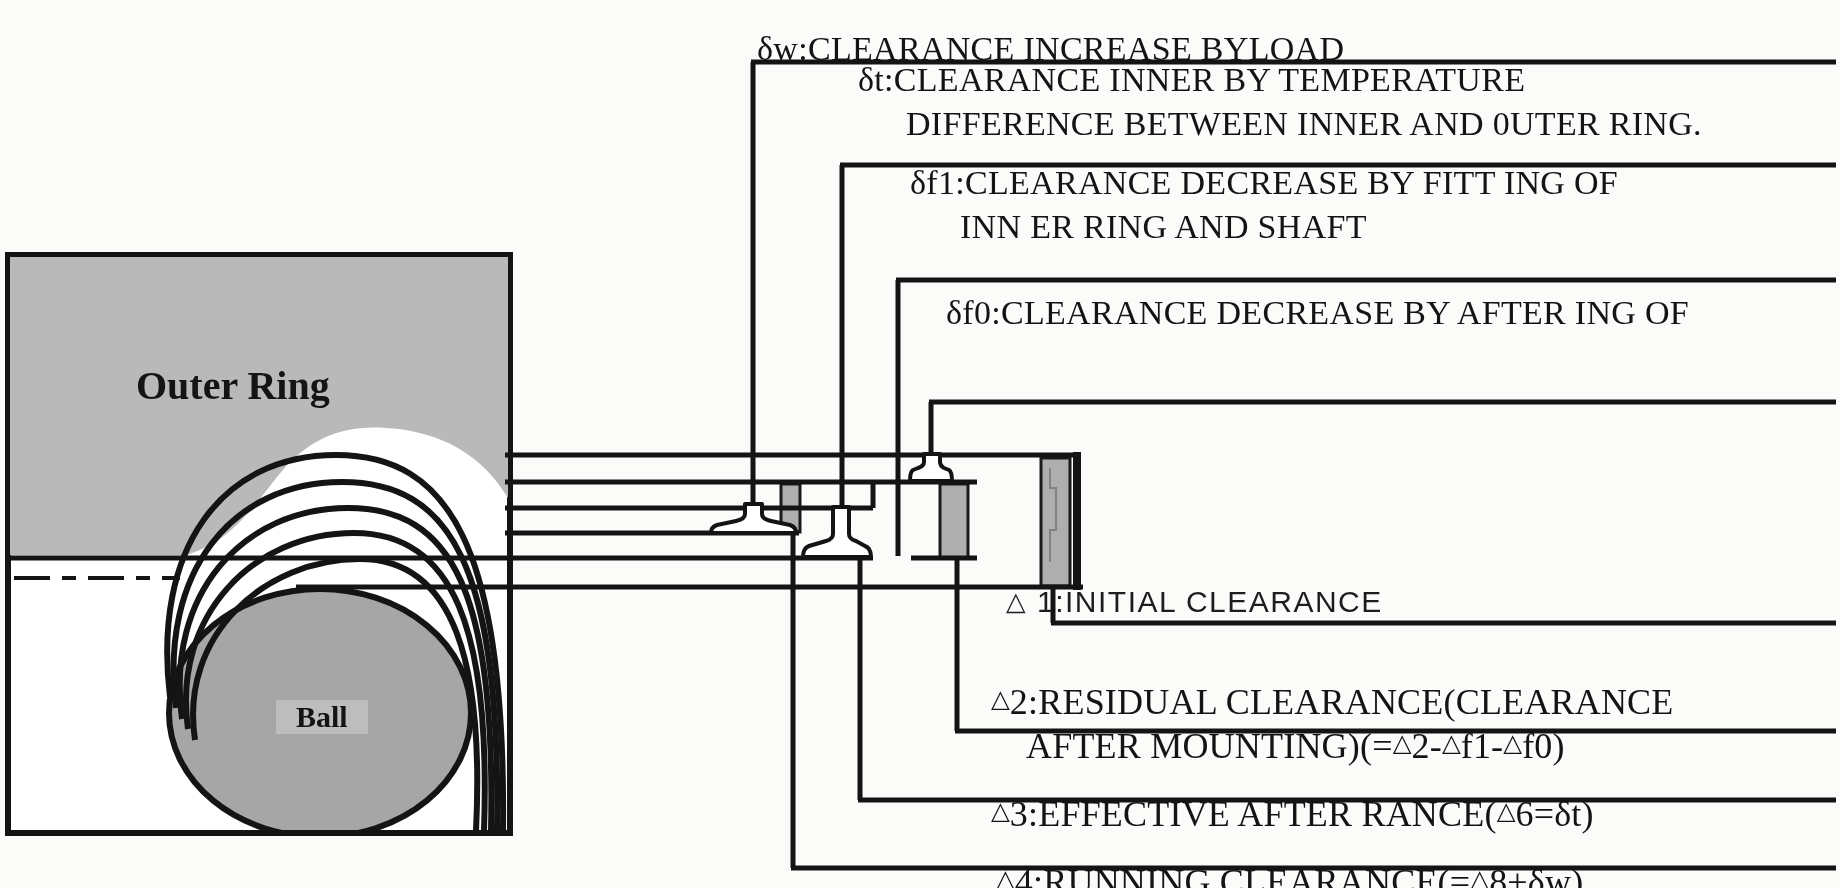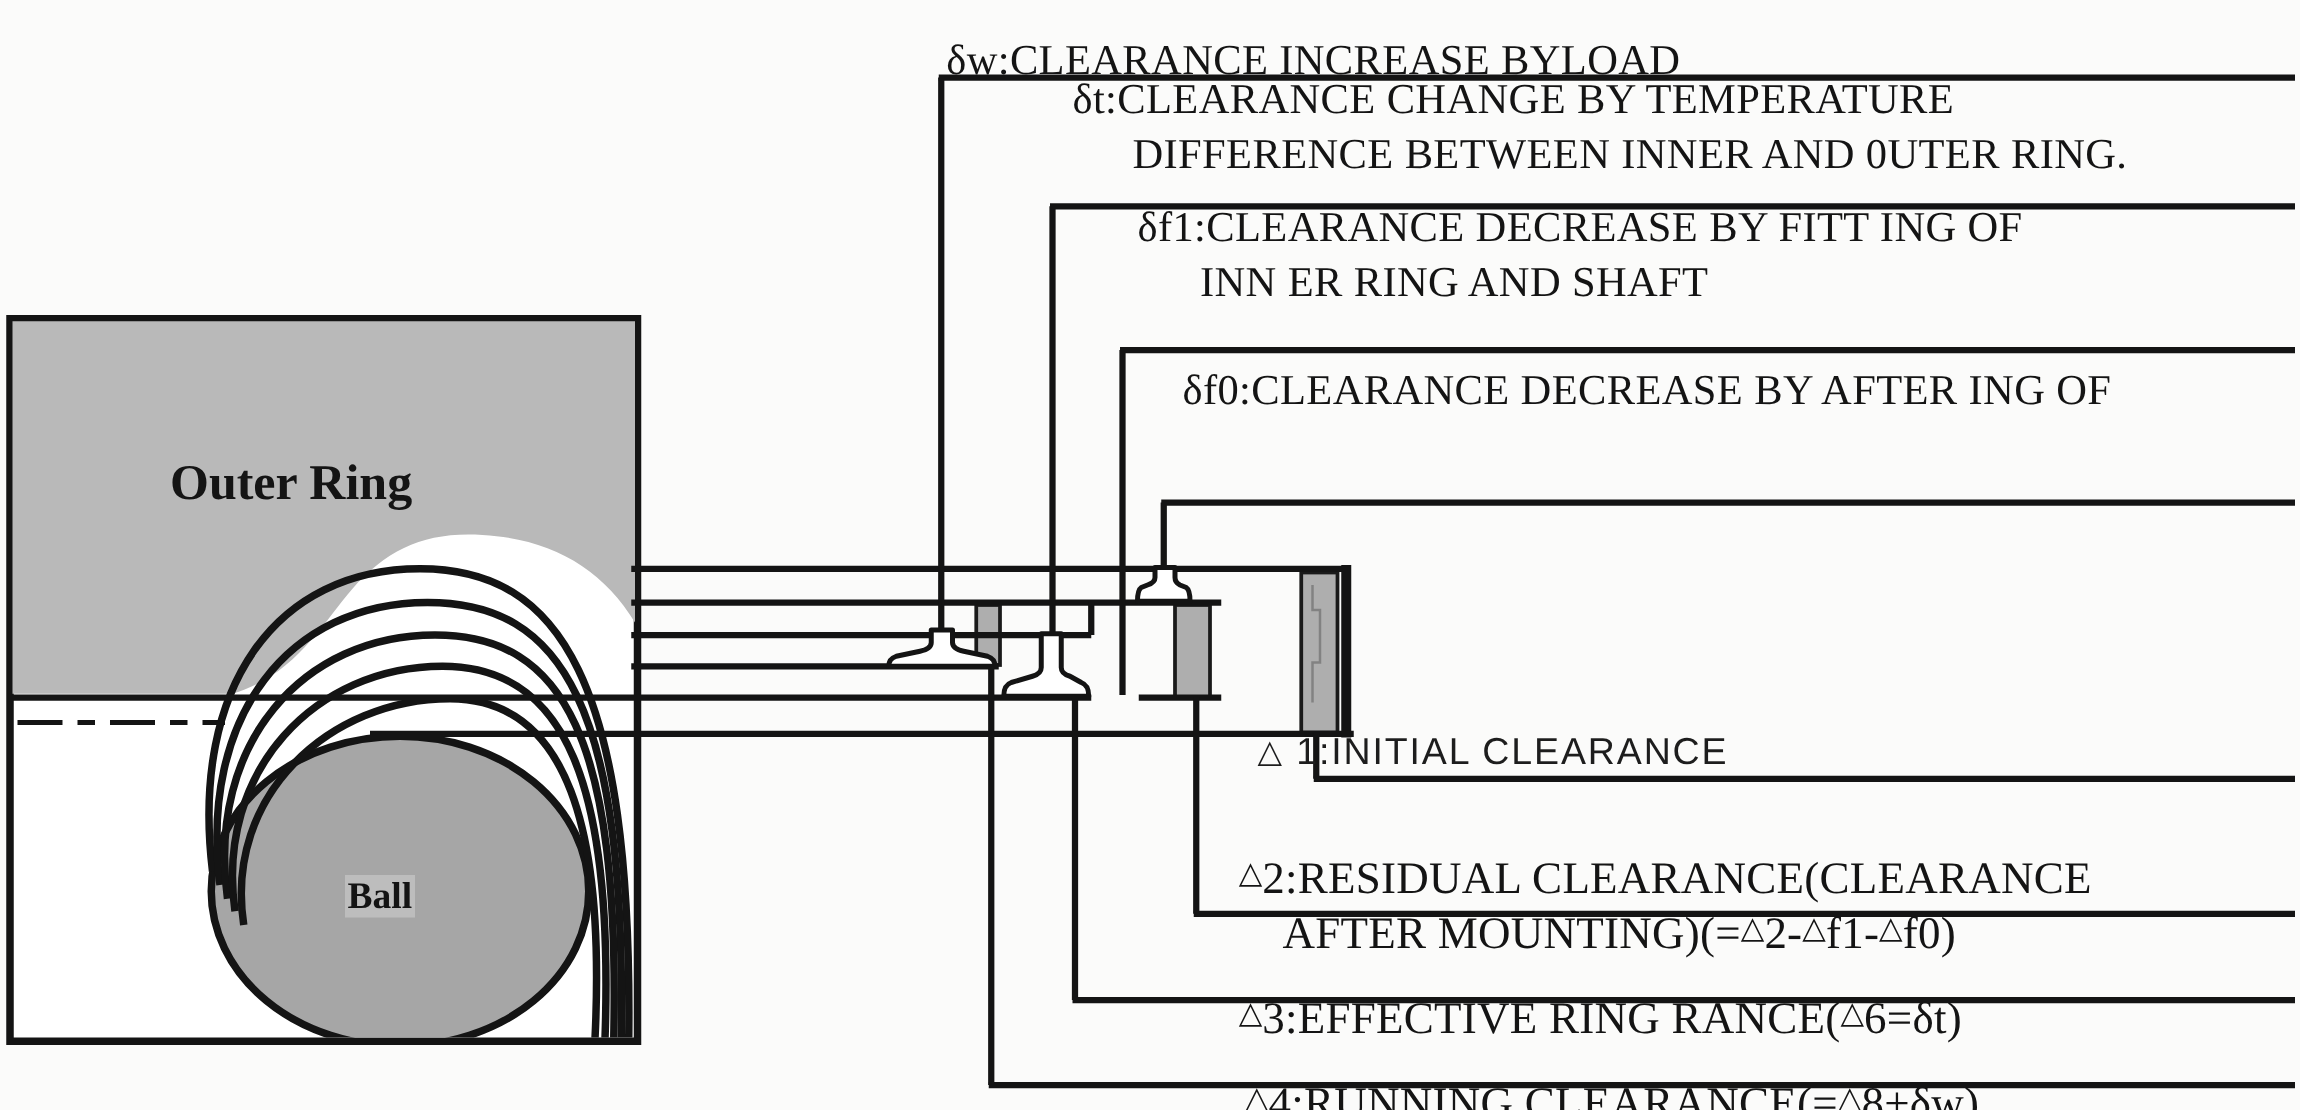--- a/index.html
+++ b/index.html
@@ -7,21 +7,21 @@
   #stage{position:relative;width:1840px;height:888px;font-family:"Liberation Serif",serif;color:#141414;}
   #drawing{position:absolute;left:0;top:0;}
   .lbl{position:absolute;white-space:nowrap;color:#141414;}
   .toplbl{font-size:34px;letter-spacing:.3px;}
   .botlbl{font-size:36px;letter-spacing:.2px;margin-top:41px;}
   .sanslbl{font-family:"Liberation Sans",sans-serif;font-size:30px;letter-spacing:1.5px;color:#1d1d1d;text-align:right;}
   .botlbl .tri{font-size:.68em;vertical-align:.30em;letter-spacing:0;}
   .sanslbl .tri{font-size:.85em;vertical-align:.06em;}
   .figlbl{position:absolute;white-space:nowrap;font-weight:bold;}
   .outer-ring-lbl{left:136px;top:362px;font-size:40px;}
-  .ball-lbl{left:276px;top:700px;font-size:30px;background:#bdbdbd;padding:0 2px;}
+  .ball-lbl{left:276px;top:700px;font-size:30px;background:#bdbdbd;padding:0 20px;}
   
   .p-dw1 {left:757px; top:30px;}
   .p-dt1 {left:858px; top:61px;}
   .p-dt2 {left:906px; top:105px;}
   .p-df11{left:910px; top:164px;}
   .p-df12{left:960px; top:208px;}
   .p-df01{left:946px; top:294px;}
   .p-df02{left:1000px;top:338px;}
   .p-d1  {left:1006px;top:585px;}
   .p-d2a {left:991px; top:640px;}
@@ -104,25 +104,25 @@
       <path d="M 745 504 L 745 514 Q 745 519 736 521 L 717 525 Q 711 527 711 533 L 796 533 Q 796 527 790 525 L 771 521 Q 762 519 762 514 L 762 504 Z"></path>
       <path d="M 833 507 L 833 534 Q 833 539 826 541 L 809 546 Q 803 548 803 557 L 871 557 Q 871 548 865 546 L 856 541 Q 849 539 849 534 L 849 507 Z"></path>
       <path d="M 924 454 L 924 462 Q 924 466 918 468 L 913 470 Q 910 472 910 481 L 952 481 Q 952 472 949 470 L 944 468 Q 940 466 940 462 L 940 454 Z"></path>
     </g>
   </svg>
 
   <div class="figlbl outer-ring-lbl">Outer Ring</div>
   <div class="figlbl ball-lbl">Ball</div>
 
   <div class="lbl toplbl p-dw1">δw:CLEARANCE INCREASE BYLOAD</div>
-  <div class="lbl toplbl p-dt1">δt:CLEARANCE CHANGE BY TEMPERATURE</div>
+  <div class="lbl toplbl p-dt1">δt:CLEARANCE INNER BY TEMPERATURE</div>
   <div class="lbl toplbl p-dt2">DIFFERENCE BETWEEN INNER AND 0UTER RING.</div>
   <div class="lbl toplbl p-df11">δf1:CLEARANCE DECREASE BY FITT ING OF</div>
   <div class="lbl toplbl p-df12">INN ER RING AND SHAFT</div>
   <div class="lbl toplbl p-df01">δf0:CLEARANCE DECREASE BY AFTER ING OF</div>
 
   <div class="lbl sanslbl p-d1"><span class="tri">△</span><span> 1:INITIAL CLEARANCE</span></div>
   <div class="lbl botlbl p-d2a"><span class="tri">△</span><span>2:RESIDUAL CLEARANCE(CLEARANCE</span></div>
   <div class="lbl botlbl p-d2b"><span>AFTER MOUNTING)(=</span><span class="tri">△</span><span>2-</span><span class="tri">△</span><span>f1-</span><span class="tri">△</span><span>f0)</span></div>
-  <div class="lbl botlbl p-d3"><span class="tri">△</span><span>3:EFFECTIVE RING RANCE(</span><span class="tri">△</span><span>6=δt)</span></div>
+  <div class="lbl botlbl p-d3"><span class="tri">△</span><span>3:EFFECTIVE AFTER RANCE(</span><span class="tri">△</span><span>6=δt)</span></div>
   <div class="lbl botlbl p-d4"><span class="tri">△</span><span>4:RUNNING CLEARANCE(=</span><span class="tri">△</span><span>8+δw)</span></div>
 
 </div>
 
 </body></html>

